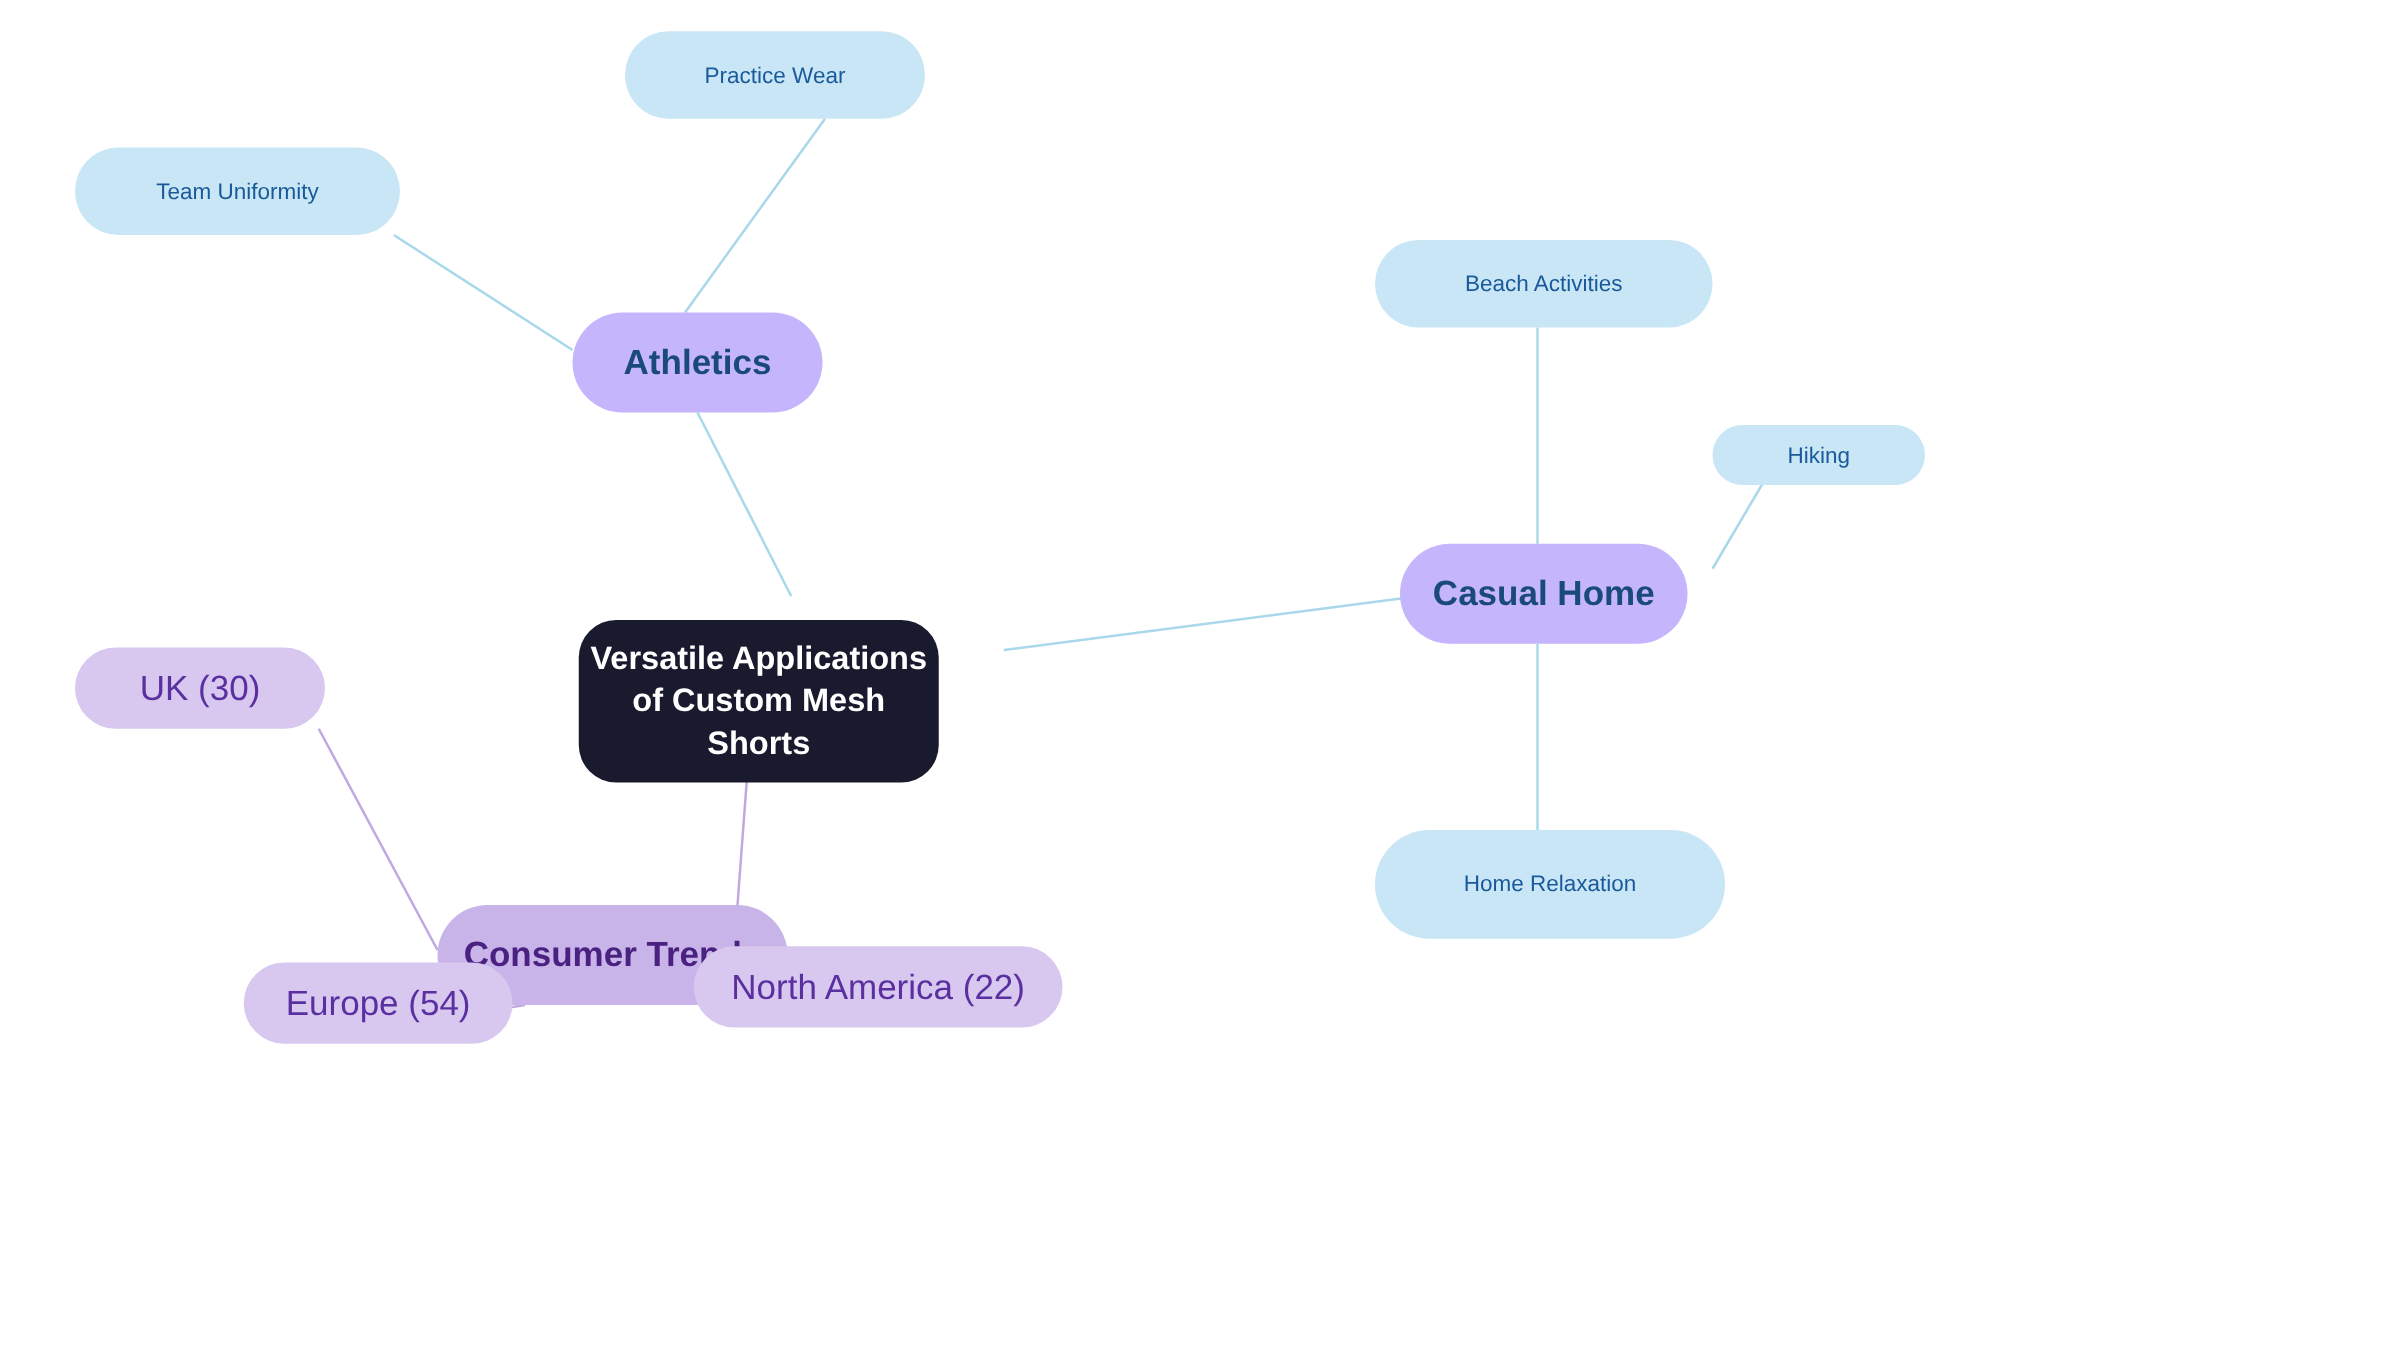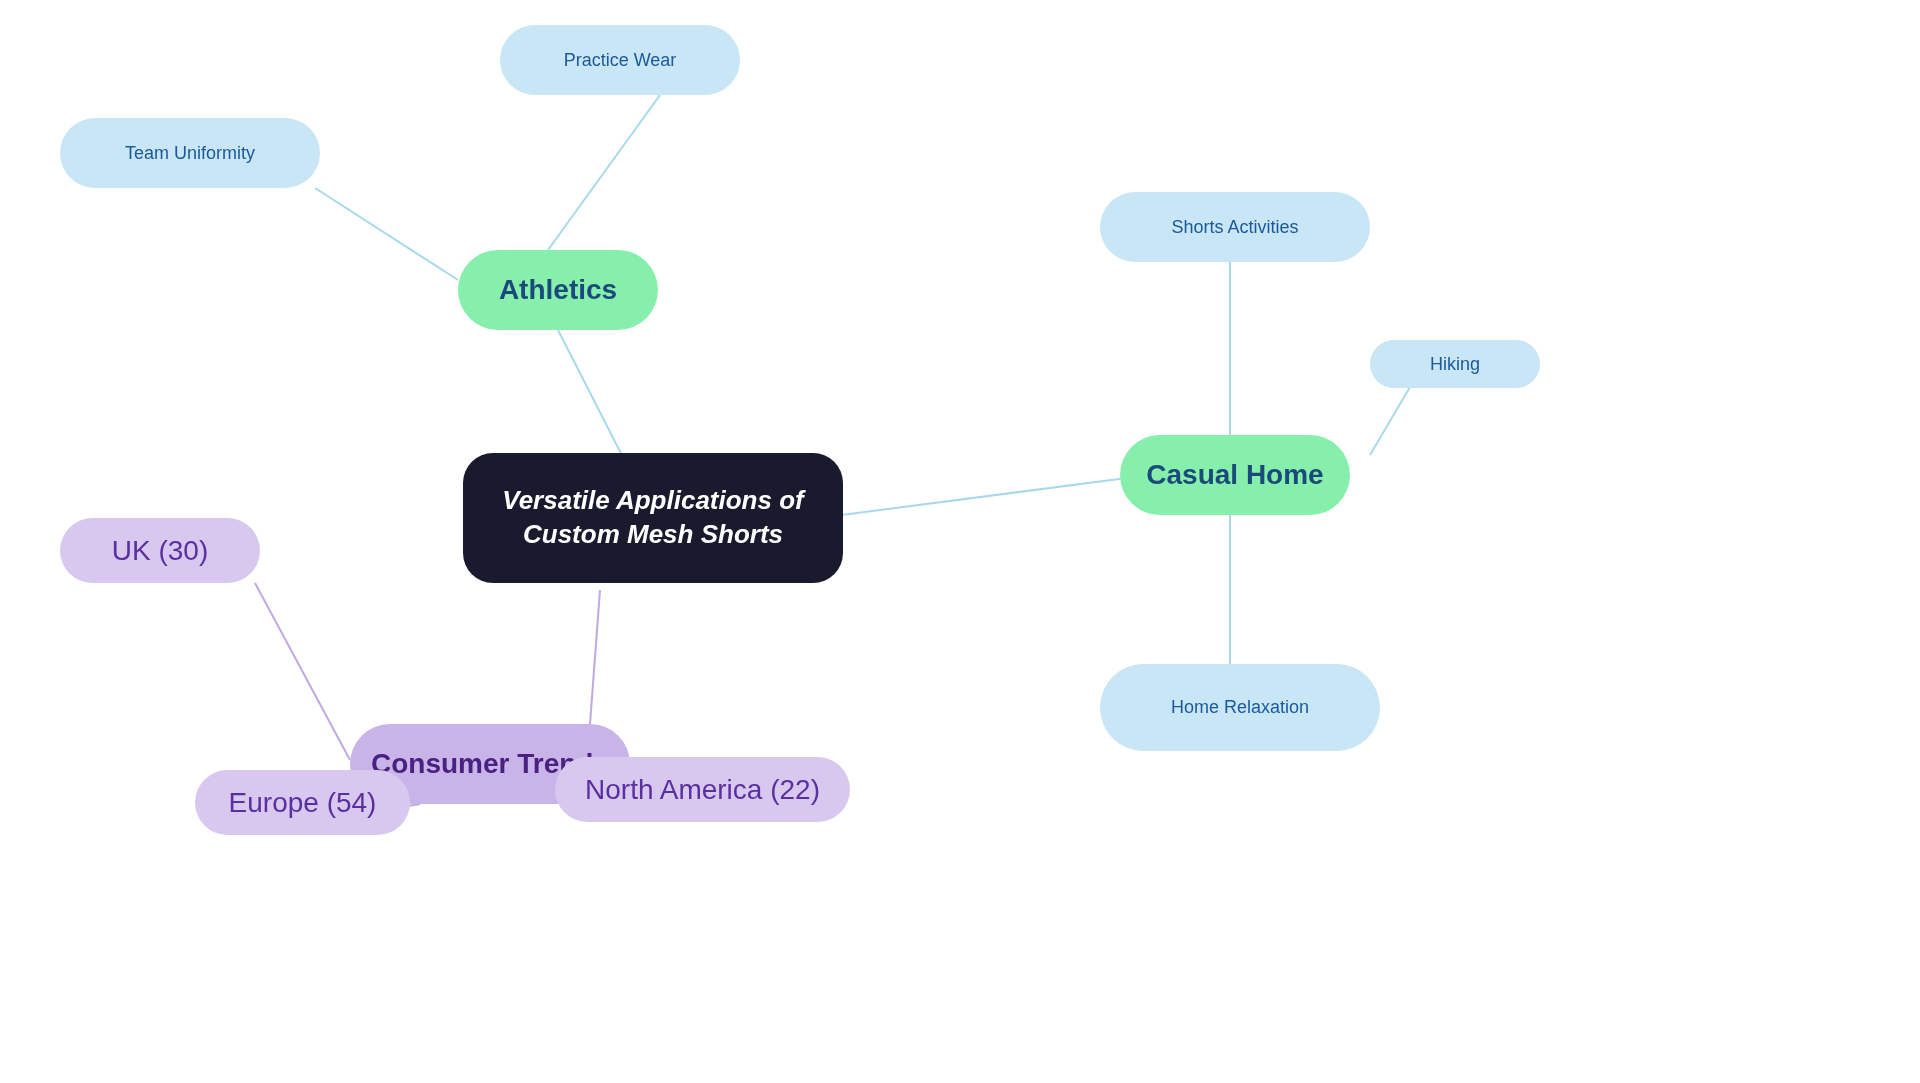--- a/index.html
+++ b/index.html
@@ -34,21 +34,21 @@
       color: #ffffff;
       font-size: 26px;
       font-weight: 600;
       line-height: 1.3;
       white-space: normal;
       width: 340px;
       height: 130px;
       border-radius: 30px;
     }
     .node-blue-medium {
-      background: #86efac;
+      background: #c4b5fd;
       color: #1a4a7a;
       font-size: 28px;
       font-weight: 600;
     }
     .node-blue-light {
       background: #c8e6f5;
       color: #1a5a9a;
       font-size: 18px;
       font-weight: 500;
     }
@@ -86,31 +86,31 @@
 
   <line x1="600" y1="590" x2="590" y2="724" stroke="#c0a8e0" stroke-width="2"></line>
 
   <line x1="350" y1="760" x2="255" y2="583" stroke="#c0a8e0" stroke-width="2"></line>
 
   <line x1="420" y1="804" x2="365" y2="813" stroke="#c0a8e0" stroke-width="2"></line>
 
   <line x1="615" y1="804" x2="700" y2="800" stroke="#c0a8e0" stroke-width="2"></line>
 </svg>
 
-<div class="node node-center" style="left:463px; top:453px; width:380px; height:130px;font-style:italic;">Versatile Applications of Custom Mesh Shorts</div>
+<div class="node node-center" style="left:463px; top:496px; width:288px; height:130px;">Versatile Applications of Custom Mesh Shorts</div>
 
 <div class="node node-blue-medium" style="left:458px; top:250px; width:200px; height:80px;">Athletics</div>
 
 <div class="node node-blue-light" style="left:500px; top:25px; width:240px; height:70px;">Practice Wear</div>
 
 <div class="node node-blue-light" style="left:60px; top:118px; width:260px; height:70px;">Team Uniformity</div>
 
 <div class="node node-blue-medium" style="left:1120px; top:435px; width:230px; height:80px;">Casual Home</div>
 
-<div class="node node-blue-light" style="left:1100px; top:192px; width:270px; height:70px;">Shorts Activities</div>
+<div class="node node-blue-light" style="left:1100px; top:192px; width:270px; height:70px;">Beach Activities</div>
 
 <div class="node node-blue-light" style="left:1370px; top:340px; width:170px; height:48px;">Hiking</div>
 
 <div class="node node-blue-light" style="left:1100px; top:664px; width:280px; height:87px;">Home Relaxation</div>
 
 <div class="node node-purple-medium" style="left:350px; top:724px; width:280px; height:80px;">Consumer Trends</div>
 
 <div class="node node-purple-light" style="left:60px; top:518px; width:200px; height:65px;">UK (30)</div>
 
 <div class="node node-purple-light" style="left:195px; top:770px; width:215px; height:65px;">Europe (54)</div>

